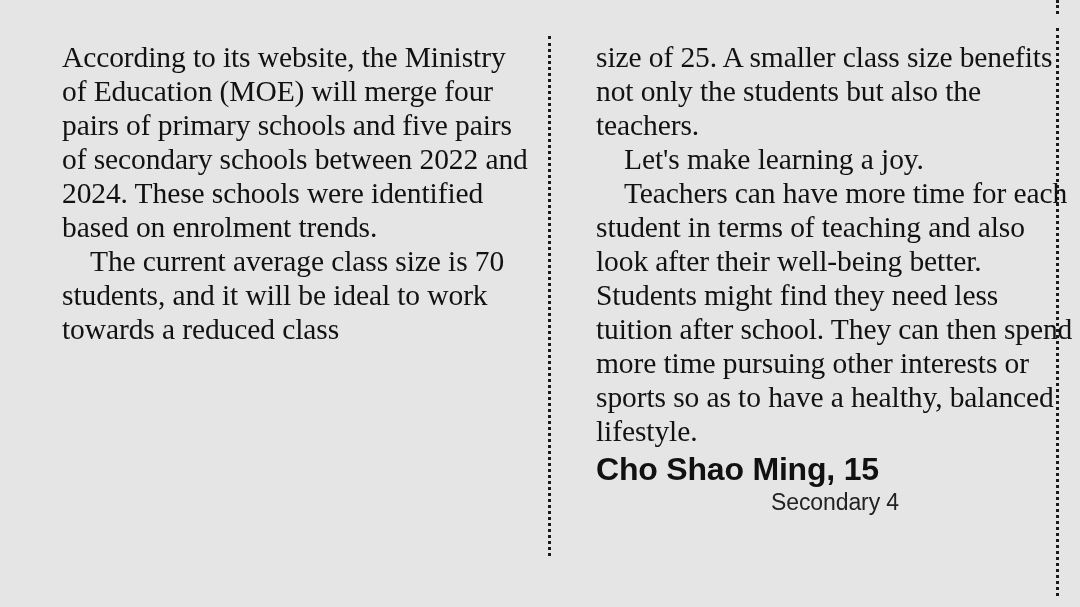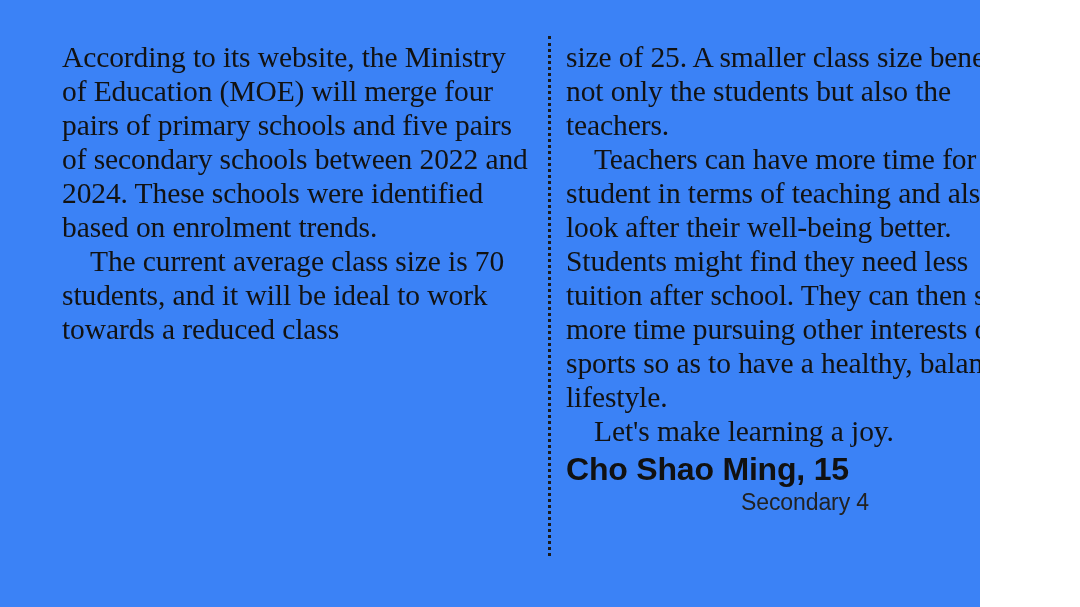--- a/index.html
+++ b/index.html
@@ -2,23 +2,23 @@
 <html><head>
 <meta charset="utf-8">
 <style>
   html, body {
     margin: 0;
     padding: 0;
     background: #ffffff;
   }
   .page {
     position: relative;
-    width: 980px;
+    width: 1080px;
     height: 607px;
-    background: #3b82f6;
+    background: #e5e5e5;
     overflow: hidden;
     font-family: "Liberation Serif", serif;
   }
   
   .rule-top-right {
     position: absolute;
     left: 1056px;
     top: 0px;
     width: 0px;
     height: 14px;
@@ -51,21 +51,21 @@
   }
   .col {
     position: absolute;
     top: 40px;
   }
   .col-left {
     left: 62px;
     width: 468px;
   }
   .col-right {
-    left: 566px;
+    left: 596px;
     width: 478px;
   }
   p.body-text {
     margin: 0;
     font-family: "Liberation Serif", serif;
     font-size: 29.5px;
     line-height: 34px;
     color: #121212;
     text-align: left;
     letter-spacing: -0.1px;
@@ -104,20 +104,20 @@
 
   <div class="columns">
 
     <div class="col col-left">
       <p class="body-text">According to its website, the Ministry of Education (MOE) will merge four pairs of primary schools and five pairs of secondary schools between 2022 and 2024. These schools were identified based on enrolment trends.</p>
       <p class="body-text indent">The current average class size is 70 students, and it will be ideal to work towards a reduced class</p>
     </div>
 
     <div class="col col-right">
       <p class="body-text">size of 25. A smaller class size benefits not only the students but also the teachers.</p>
+      <p class="body-text indent">Let's make learning a joy.</p>
       <p class="body-text indent">Teachers can have more time for each student in terms of teaching and also look after their well-being better. Students might find they need less tuition after school. They can then spend more time pursuing other interests or sports so as to have a healthy, balanced lifestyle.</p>
-      <p class="body-text indent">Let's make learning a joy.</p>
       <p class="byline">Cho Shao Ming, 15</p>
       <p class="byline-sub">Secondary 4</p>
     </div>
 
   </div>
 </div>
 
 </body></html>

